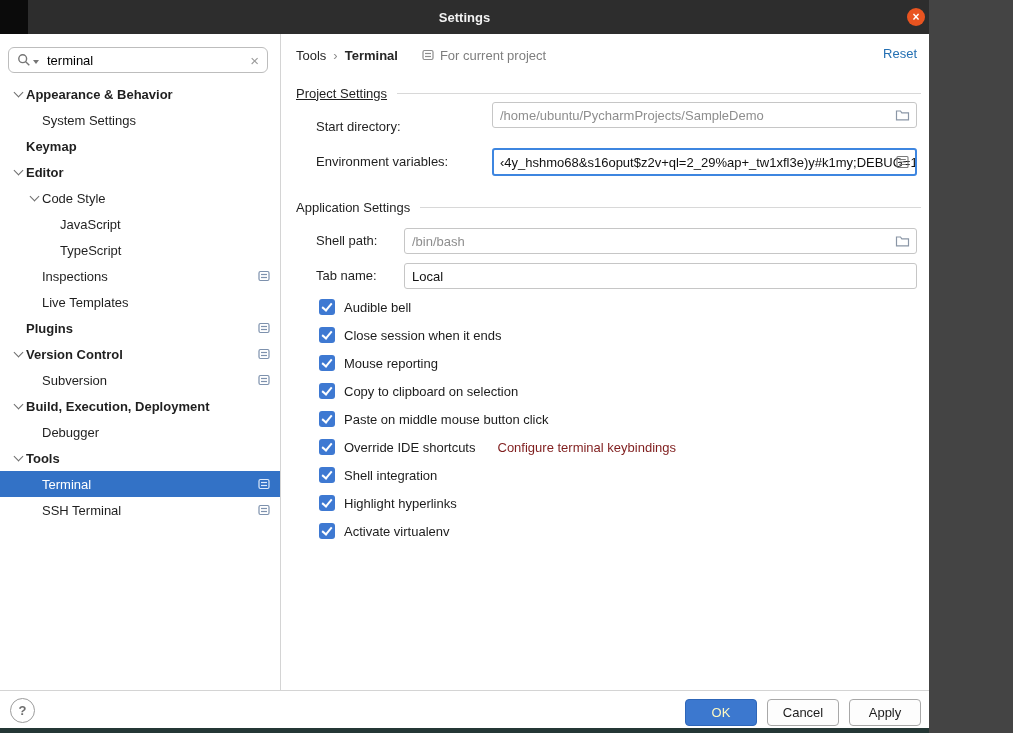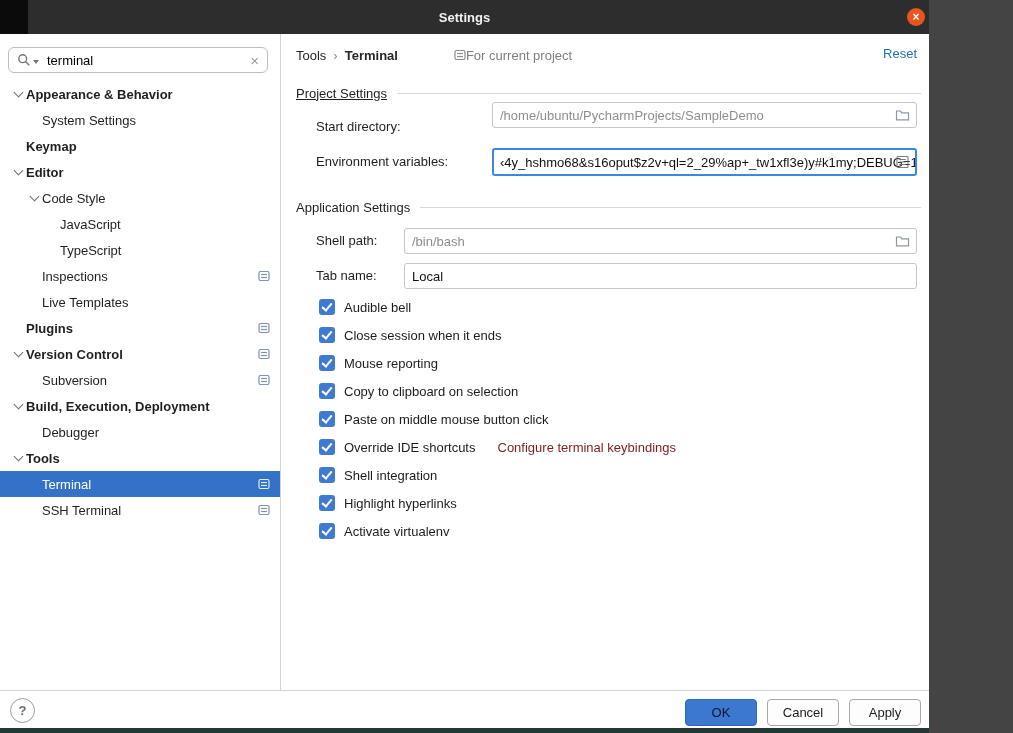--- a/index.html
+++ b/index.html
@@ -29,21 +29,21 @@
   .chev{width:16px;display:inline-flex;align-items:center;justify-content:center;flex:none;}
   .chev::after{content:"";width:6px;height:6px;border-right:1.6px solid #6e6e6e;border-bottom:1.6px solid #6e6e6e;
                transform:rotate(45deg);margin-top:-3px;}
   .chev.none::after{display:none;}
   .ricon{margin-left:auto;margin-right:10px;display:flex;color:#7d91ad;}
   
   .main{position:absolute;left:281px;top:34px;right:0;height:656px;background:#fff;}
   .bc{position:absolute;left:15px;top:12px;display:flex;align-items:center;font-size:13px;color:#262626;height:18px;}
   .bc .sep{margin:0 7px;color:#8a8a8a;}
   .bc .cur{font-weight:700;}
-  .scope{display:flex;align-items:center;margin-left:56px;color:#7e7e7e;}
+  .scope{display:flex;align-items:center;margin-left:24px;color:#7e7e7e;gap:6px;}
   .reset{position:absolute;right:12px;top:12px;color:#2470b3;font-size:13px;cursor:pointer;}
   .tsep{position:absolute;left:15px;right:8px;display:flex;align-items:center;height:16px;font-size:13px;color:#1f1f1f;}
   .tsep .line{flex:1;height:1px;background:#d8d8d8;margin-left:10px;}
   .lbl{position:absolute;left:35px;font-size:13px;color:#1f1f1f;line-height:26px;}
   .fld{position:absolute;right:12px;height:26px;border:1px solid #c6c6c6;border-radius:3px;background:#fff;
        display:flex;align-items:center;padding:0 26px 0 7px;font-size:13px;box-sizing:border-box;white-space:nowrap;overflow:hidden;}
   .fld.focused{border:2px solid #3e86e0;padding-left:6px;height:28px;}
   .fld .gray{color:#8e8e8e;}
   .fld .dark{color:#111;}
   .ficon{position:absolute;right:6px;top:50%;transform:translateY(-50%);display:flex;cursor:pointer;}
@@ -53,21 +53,21 @@
   .cb{width:16px;height:16px;border-radius:3px;background:#3e79d2;position:relative;flex:none;cursor:pointer;}
   .cb::after{content:"";position:absolute;left:5px;top:2px;width:4px;height:8px;border-right:2px solid #fff;border-bottom:2px solid #fff;transform:rotate(40deg);}
   .cblink{color:#7f1d1d;margin-left:13px;cursor:pointer;}
   
   .footer{position:absolute;left:0;top:690px;right:0;height:38px;background:#fff;border-top:1px solid #d4d4d4;box-sizing:border-box;}
   .help{position:absolute;left:10px;top:7px;width:23px;height:23px;border-radius:50%;border:1px solid #9c9c9c;color:#6d6d6d;
         display:flex;align-items:center;justify-content:center;font-size:13px;font-weight:700;background:#fff;cursor:pointer;}
   .btns{position:absolute;right:8px;top:8px;display:flex;gap:10px;}
   .btn{height:27px;min-width:72px;border-radius:4px;border:1px solid #a8a8a8;background:#fdfdfd;color:#1c1c1c;
        font-family:"Liberation Sans",sans-serif;font-size:13px;padding:0 14px;cursor:pointer;}
-  .btn.primary{background:#3c78cf;border-color:#2e66b8;color:#0f172a;}
+  .btn.primary{background:#3c78cf;border-color:#2e66b8;color:#fef9c3;}
   .strip{position:absolute;left:0;bottom:0;height:5px;right:0;background:#243735;}
   .cursor{position:absolute;left:936px;top:692px;z-index:50;pointer-events:none;}
 </style>
 </head>
 <body>
 
 <div class="screen">
 
   <div class="titlebar">
     <div class="tb-corner"></div>

